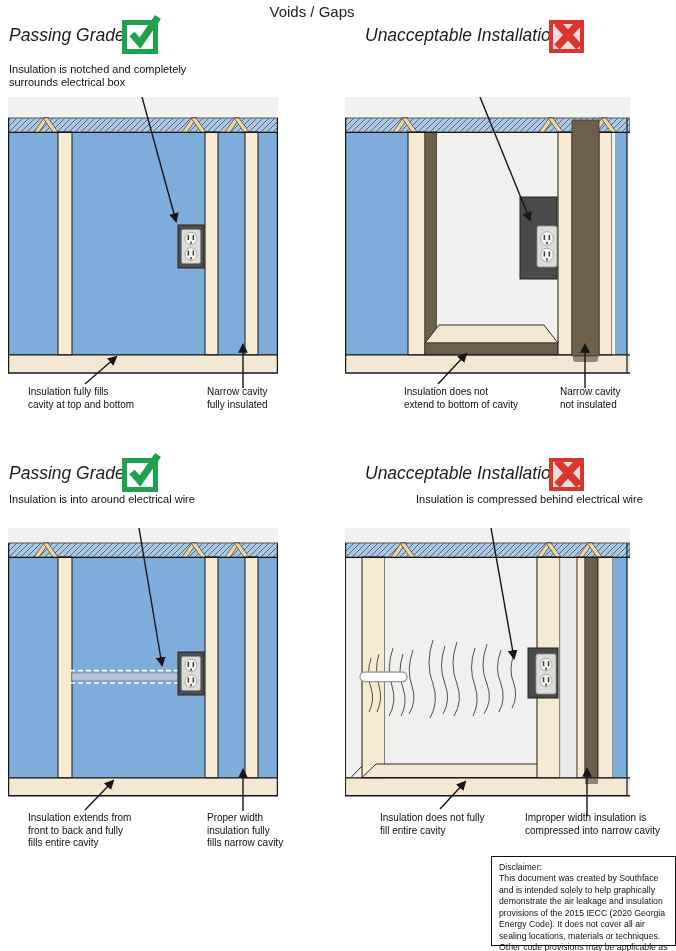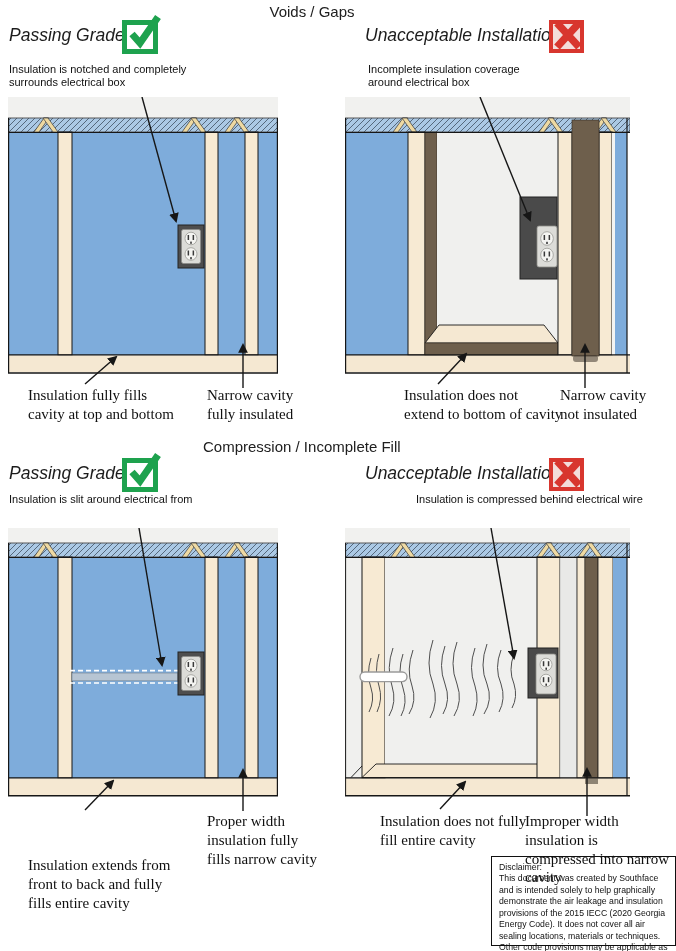--- a/index.html
+++ b/index.html
@@ -2,21 +2,21 @@
 <html><head>
 <meta charset="utf-8">
 <style>
   html,body{margin:0;padding:0;background:#fff;}
   #page{position:relative;width:676px;height:951px;background:#ffffff;
         font-family:"Liberation Sans",sans-serif;color:#161616;overflow:hidden;}
   #page > div, #page > svg{position:absolute;}
   .sec-title{font-size:15px;color:#202020;}
   .grade-header{font-style:italic;font-size:17.5px;color:#1c1c1c;white-space:nowrap;text-align:right;}
   .callout{font-size:11px;line-height:1.22;white-space:pre-line;color:#101010;}
-  .label{font-size:15px;line-height:1.25;white-space:pre-line;color:#101010;font-family:Liberation Serif, serif;}
+  .label{font-size:10px;line-height:1.25;white-space:pre-line;color:#101010;}
   .icon-box{width:26px;height:24px;background:#ffffff;border:5px solid #1ea24e;}
   .icon-box.fail{width:27px;height:25px;border:4px solid #d8362e;background:#f3ddda;}
   .icon-box svg{position:absolute;overflow:visible;}
   .disclaimer{left:491px;top:856px;width:185px;height:90px;border:1.6px solid #101010;
               padding:5px 7px;box-sizing:border-box;font-size:8.7px;line-height:1.32;color:#101010;}
   .d-title{display:block;}
 </style>
 </head>
 <body>
 
@@ -33,22 +33,20 @@
 
   <div class="grade-header" style="left:365px;top:25px;">Unacceptable Installation</div>
   <div class="icon-box fail" style="left:549px;top:20px;">
     <svg width="36" height="36" style="left:-3px;top:-8px;">
       <path d="M7,31 L29,7 M7,7 L29,31" stroke="#d8362e" stroke-width="7.5" fill="none"></path>
     </svg>
   </div>
 
   <div class="callout" style="left:9px;top:63px;">Insulation is notched and completely
 surrounds electrical box</div>
-  <div class="callout" style="left:368px;top:63px;">Incomplete insulation coverage
-around electrical box</div>
 
   <svg style="left:8px;top:97px;" width="270" height="292" viewBox="0 0 270 292">
     <defs>
       <pattern id="h1" width="6" height="6" patternUnits="userSpaceOnUse">
         <rect width="6" height="6" fill="#abc9e5"></rect>
           <path d="M-1,7 L7,-1" stroke="#55687c" stroke-width="1"></path>
       </pattern>
       <marker id="m1" viewBox="0 0 10 10" refX="8" refY="5" markerWidth="7" markerHeight="7" orient="auto">
         <path d="M0,0 L10,5 L0,10 z" fill="#161616"></path>
         </marker>
@@ -153,37 +151,36 @@
 
   <div class="label" style="left:28px;top:386px;">Insulation fully fills
 cavity at top and bottom</div>
   <div class="label" style="left:207px;top:386px;">Narrow cavity
 fully insulated</div>
   <div class="label" style="left:380px;top:386px;margin-left:24px;">Insulation does not
 extend to bottom of cavity</div>
   <div class="label" style="left:560px;top:386px;">Narrow cavity
 not insulated</div>
 
-  <div class="sec-title" style="left:203px;top:438px;">Compression / Incomplete Fill</div>
 
   <div class="grade-header" style="left:9px;top:463px;">Passing Grade</div>
   <div class="icon-box" style="left:122px;top:458px;">
     <svg width="38" height="38" style="left:-5px;top:-14px;">
       <path d="M10,23 L18,32 L36,6" stroke="#1ea24e" stroke-width="7" fill="none"></path>
     </svg>
   </div>
 
   <div class="grade-header" style="left:365px;top:463px;">Unacceptable Installation</div>
   <div class="icon-box fail" style="left:549px;top:458px;">
     <svg width="36" height="36" style="left:-3px;top:-8px;">
       <path d="M7,31 L29,7 M7,7 L29,31" stroke="#d8362e" stroke-width="7.5" fill="none"></path>
     </svg>
   </div>
 
-  <div class="callout" style="left:9px;top:493px;">Insulation is slit around electrical from</div>
+  <div class="callout" style="left:9px;top:493px;">Insulation is into around electrical wire</div>
   <div class="callout" style="left:368px;top:493px;margin-left:48px;">Insulation is compressed behind electrical wire</div>
 
   <svg style="left:8px;top:528px;" width="270" height="292" viewBox="0 0 270 292">
     <defs>
       <pattern id="h3" width="6" height="6" patternUnits="userSpaceOnUse">
         <rect width="6" height="6" fill="#abc9e5"></rect>
           <path d="M-1,7 L7,-1" stroke="#55687c" stroke-width="1"></path>
       </pattern>
       <marker id="m3" viewBox="0 0 10 10" refX="8" refY="5" markerWidth="7" markerHeight="7" orient="auto">
         <path d="M0,0 L10,5 L0,10 z" fill="#161616"></path>
@@ -300,21 +297,21 @@
     <line x1="0.6" y1="15" x2="0.6" y2="268" stroke="#161616" stroke-width="1"></line>
     <line x1="282" y1="15" x2="282" y2="268" stroke="#161616" stroke-width="1.2"></line>
     <rect x="240" y="250" width="13" height="6" fill="#4a4136" opacity="0.6"></rect>
     <g stroke="#161616" stroke-width="1.4" fill="none">
       <line x1="146" y1="0" x2="169" y2="130" marker-end="url(#m4)"></line>
       <line x1="95" y1="281" x2="120" y2="254" marker-end="url(#m4)"></line>
       <line x1="242" y1="288" x2="242" y2="241" marker-end="url(#m4)"></line>
     </g>
   </svg>
 
-  <div class="label" style="left:28px;top:856px;">Insulation extends from
+  <div class="label" style="left:28px;top:812px;">Insulation extends from
 front to back and fully
 fills entire cavity</div>
   <div class="label" style="left:207px;top:812px;">Proper width
 insulation fully
 fills narrow cavity</div>
   <div class="label" style="left:380px;top:812px;">Insulation does not fully
 fill entire cavity</div>
   <div class="label" style="left:525px;top:812px;">Improper width insulation is
 compressed into narrow cavity</div>
 

